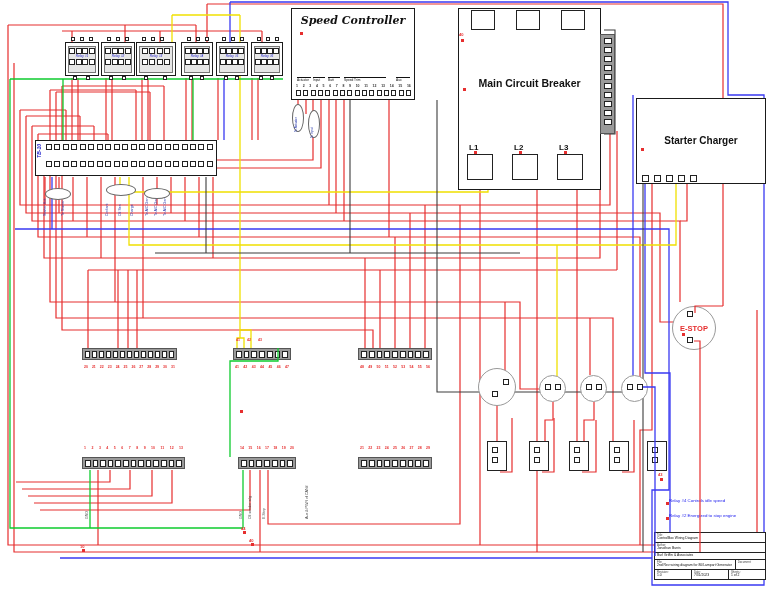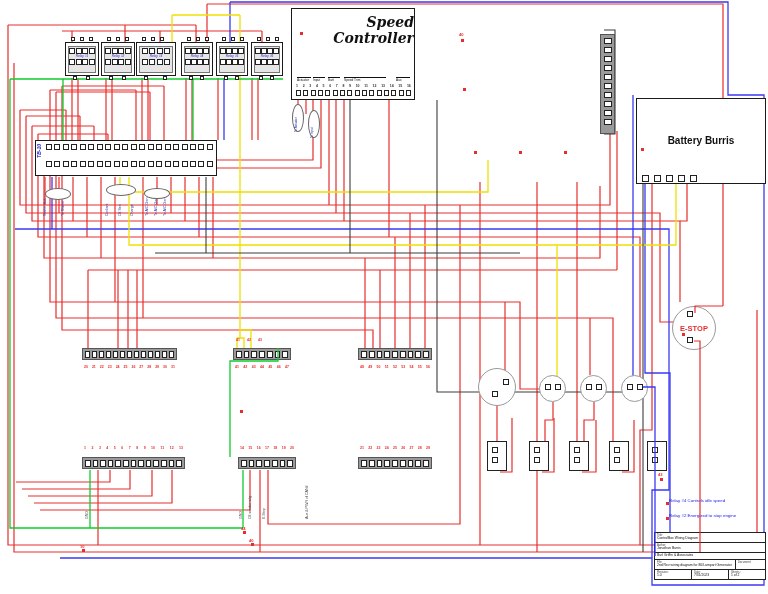--- a/index.html
+++ b/index.html
@@ -386,21 +386,21 @@
       <div class="vlabel" style="left: 131px; top: 180px; height: 36px;">Charge</div>
       <div class="vlabel" style="left: 146px; top: 180px; height: 36px;">To A/C Gen</div>
       <div class="vlabel" style="left: 155px; top: 180px; height: 36px;">To A/C Gen</div>
       <div class="vlabel" style="left: 164px; top: 180px; height: 36px;">To A/C Gen</div>
     </div>
 <div class="oval" style="left:45px;top:188px;width:26px;height:12px;"></div>
 <div class="oval" style="left:106px;top:184px;width:30px;height:12px;"></div>
 <div class="oval" style="left:144px;top:188px;width:26px;height:11px;"></div>
 
 <div class="box" id="sc" style="left:291px;top:8px;width:124px;height:92px;">
-  <div class="title-lg" style="left:0;right:0;top:5px;text-align:right;font-family:'DejaVu Serif',serif;font-style:italic;font-size:14px;">Speed Controller</div>
+  <div class="title-lg" style="left:0;right:0;top:5px;text-align:center;font-family:'DejaVu Serif',serif;font-style:italic;font-size:11px;">Speed Controller</div>
   <div id="scgroups"></div>
   <div id="scnums" class="numrow" style="left:4px;width:115px;top:76px;color:#333;">
         <span>1</span>
         <span>2</span>
         <span>3</span>
         <span>4</span>
         <span>5</span>
         <span>6</span>
         <span>7</span>
         <span>8</span>
@@ -437,35 +437,47 @@
       <div class="scgrp" style="left: 52px; top: 68px; width: 42px;">Speed Trim</div>
       <div class="scgrp" style="left: 104px; top: 68px; width: 14px;">Aux</div>
     </div>
 <div id="scconn">
       <div class="oval" style="left: 292px; top: 104px; width: 12px; height: 28px;"></div>
       <div class="vlabel" style="left: 295px; top: 106px; height: 26px; font-size: 3px;">To Actuator</div>
       <div class="oval" style="left: 308px; top: 110px; width: 12px; height: 28px;"></div>
       <div class="vlabel" style="left: 311px; top: 112px; height: 26px; font-size: 3px;">To Input</div>
     </div>
 
+<div class="box" id="mcb" style="left:458px;top:8px;width:143px;height:182px;">
+  <div class="title-lg" style="left:0;right:0;top:68px;text-align:center;font-size:10.5px;">Main Circuit Breaker</div>
+  <div class="sq" style="left:12px;top:1px;width:24px;height:20px;"></div>
+  <div class="sq" style="left:57px;top:1px;width:24px;height:20px;"></div>
+  <div class="sq" style="left:102px;top:1px;width:24px;height:20px;"></div>
+  <span class="title-lg" style="left:10px;top:134px;font-size:8px;">L1</span>
+  <span class="title-lg" style="left:55px;top:134px;font-size:8px;">L2</span>
+  <span class="title-lg" style="left:100px;top:134px;font-size:8px;">L3</span>
+  <div class="sq" style="left:8px;top:145px;width:26px;height:26px;"></div>
+  <div class="sq" style="left:53px;top:145px;width:26px;height:26px;"></div>
+  <div class="sq" style="left:98px;top:145px;width:26px;height:26px;"></div>
+</div>
 <div class="strip" id="mcbstrip" style="left:600px;top:34px;width:15px;height:100px;flex-direction:column;gap:3px;padding:3px 2px;">
       <div style="width: 8px; height: 6px; background: rgb(255, 255, 255); border: 1px solid rgb(34, 34, 34); box-sizing: border-box;"></div>
       <div style="width: 8px; height: 6px; background: rgb(255, 255, 255); border: 1px solid rgb(34, 34, 34); box-sizing: border-box;"></div>
       <div style="width: 8px; height: 6px; background: rgb(255, 255, 255); border: 1px solid rgb(34, 34, 34); box-sizing: border-box;"></div>
       <div style="width: 8px; height: 6px; background: rgb(255, 255, 255); border: 1px solid rgb(34, 34, 34); box-sizing: border-box;"></div>
       <div style="width: 8px; height: 6px; background: rgb(255, 255, 255); border: 1px solid rgb(34, 34, 34); box-sizing: border-box;"></div>
       <div style="width: 8px; height: 6px; background: rgb(255, 255, 255); border: 1px solid rgb(34, 34, 34); box-sizing: border-box;"></div>
       <div style="width: 8px; height: 6px; background: rgb(255, 255, 255); border: 1px solid rgb(34, 34, 34); box-sizing: border-box;"></div>
       <div style="width: 8px; height: 6px; background: rgb(255, 255, 255); border: 1px solid rgb(34, 34, 34); box-sizing: border-box;"></div>
       <div style="width: 8px; height: 6px; background: rgb(255, 255, 255); border: 1px solid rgb(34, 34, 34); box-sizing: border-box;"></div>
       <div style="width: 8px; height: 6px; background: rgb(255, 255, 255); border: 1px solid rgb(34, 34, 34); box-sizing: border-box;"></div>
     </div>
 
 <div class="box" id="bc" style="left:636px;top:98px;width:130px;height:86px;">
-  <div class="title-lg" style="left:0;right:0;top:36px;text-align:center;font-size:10px;">Battery Burris</div>
+  <div class="title-lg" style="left:0;right:0;top:36px;text-align:center;font-size:10px;">Starter Charger</div>
   <div id="bcterms" style="position:absolute;left:5px;top:76px;display:flex;gap:5px;">
         <div style="width: 7px; height: 7px; background: rgb(255, 255, 255); border: 1px solid rgb(34, 34, 34); box-sizing: border-box;"></div>
         <div style="width: 7px; height: 7px; background: rgb(255, 255, 255); border: 1px solid rgb(34, 34, 34); box-sizing: border-box;"></div>
         <div style="width: 7px; height: 7px; background: rgb(255, 255, 255); border: 1px solid rgb(34, 34, 34); box-sizing: border-box;"></div>
         <div style="width: 7px; height: 7px; background: rgb(255, 255, 255); border: 1px solid rgb(34, 34, 34); box-sizing: border-box;"></div>
         <div style="width: 7px; height: 7px; background: rgb(255, 255, 255); border: 1px solid rgb(34, 34, 34); box-sizing: border-box;"></div>
       </div>
 </div>
 
 <div class="sender" id="estop" style="left:672px;top:306px;width:44px;height:44px;">

